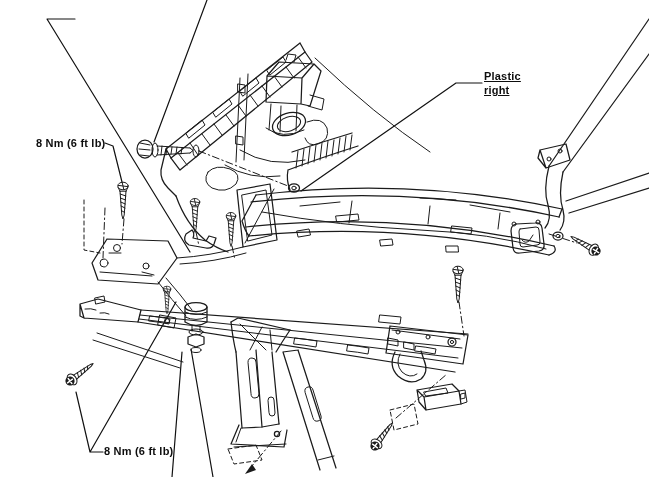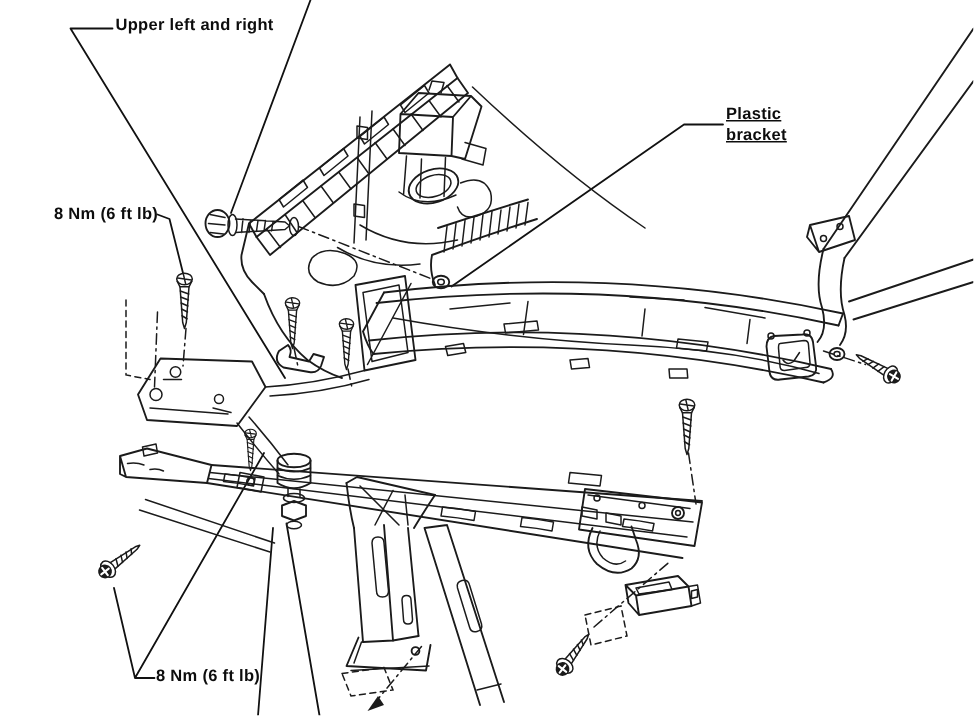--- a/index.html
+++ b/index.html
@@ -234,29 +234,28 @@
       <path class="t" d="M140,143 l10,2 M139,149 l11,1 M140,155 l9,1"></path>
       <ellipse class="t" cx="155" cy="150" rx="3" ry="7"></ellipse>
       <path class="t" d="M157,146 L190,148 M157,155 L190,153 M162,146 L161,155 M167,147 L166,155
                          M172,147 L171,154 M177,147 L176,154 M182,148 L181,154 M190,148 L193,150.5 L190,153"></path>
       <ellipse class="t" cx="196" cy="151" rx="3" ry="6"></ellipse>
     </g>
   </g>
 </svg>
 
 <div class="callout" style="left:77px;top:10px;">
-  <div>Upper left and right</div>
 </div>
 
 <div class="callout" style="left:36px;top:136px;">
   <div>8 Nm (6 ft lb)</div>
 </div>
 
 <div class="callout" style="left:484px;top:69px;text-decoration:underline;">
   <div>Plastic</div>
-  <div>bracket</div>
+  <div>right</div>
 </div>
 
 <div class="callout" style="left:104px;top:444px;">
   <div>8 Nm (6 ft lb)</div>
 </div>
 
 </div>
 
 </body></html>

